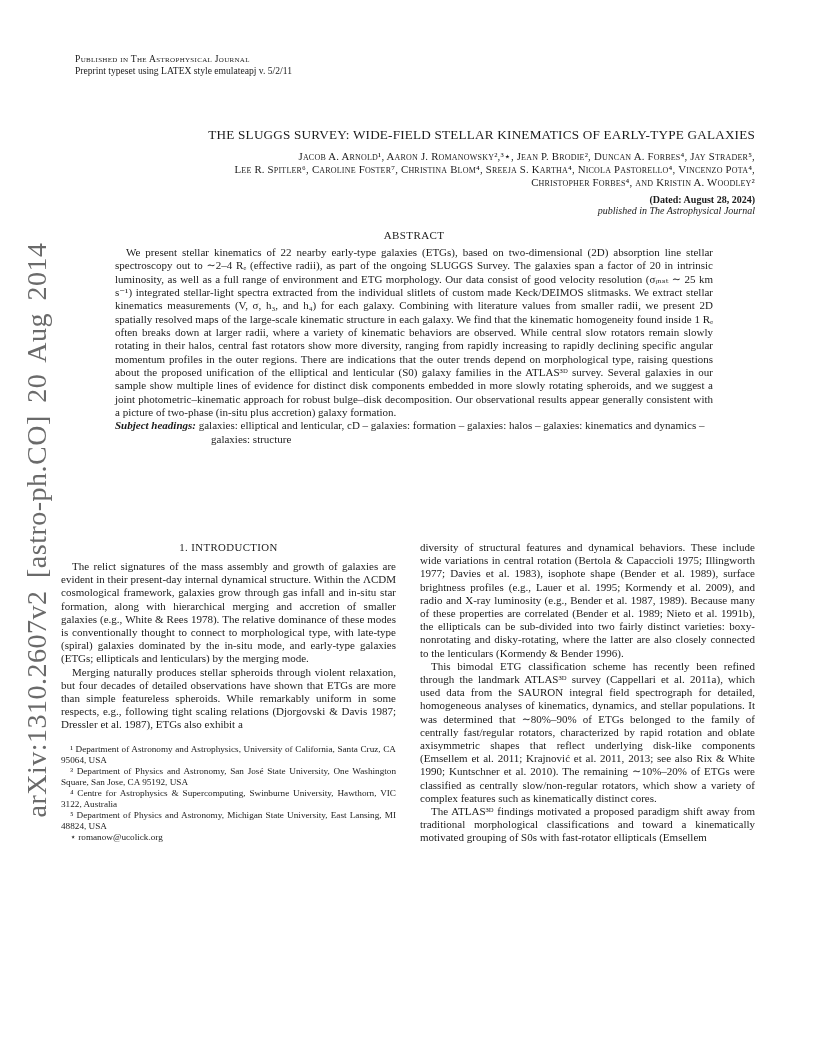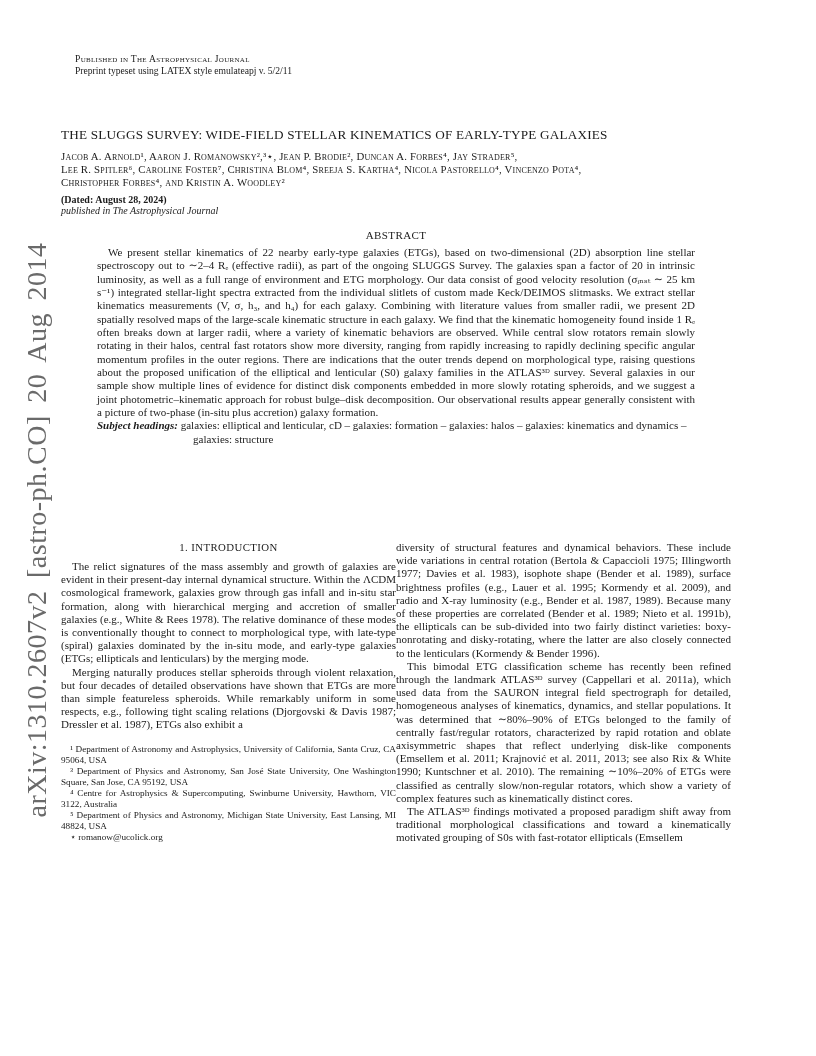--- a/index.html
+++ b/index.html
@@ -15,33 +15,33 @@
     transform:translate(-50%,-50%) rotate(-90deg);
     transform-origin:center;
     white-space:nowrap;
     font-size:28px;letter-spacing:.5px;word-spacing:5px;
     color:#6a6a6a;
   }
   
   .masthead{position:absolute;left:75px;top:53px;font-size:9.6px;line-height:12px;}
   .masthead .sc{font-variant:small-caps;letter-spacing:.3px;}
   
-  .titleblock{position:absolute;left:61px;top:127px;width:694px;text-align:left;}
+  .titleblock{position:absolute;left:61px;top:127px;width:694px;text-align:right;}
   .paper-title{font-size:13.2px;font-weight:normal;margin:0 0 7px 0;letter-spacing:.2px;}
   .author-line{display:block;font-variant:small-caps;font-size:10.8px;line-height:13.2px;letter-spacing:.2px;}
   .dateline{font-size:10px;margin-top:4px;font-weight:bold;}
   .pubnote{font-size:10px;font-style:italic;line-height:11px;}
   
-  .abstract-block{position:absolute;left:97px;top:229px;width:598px;}
+  .abstract-block{position:absolute;left:115px;top:229px;width:598px;}
   .abstract-heading{text-align:center;font-size:11px;font-weight:normal;margin:0 0 5px 0;letter-spacing:.4px;}
   .abstract-text{font-size:11px;line-height:13.35px;text-align:justify;text-indent:1em;margin:0;}
   .subject{font-size:11px;line-height:13.35px;margin:0;padding-left:96px;text-indent:-96px;}
   .subject .lbl{font-style:italic;font-weight:bold;}
   
-  .columns{position:absolute;left:61px;top:541px;width:695px;display:flex;}
+  .columns{position:absolute;left:61px;top:541px;width:695px;display:flex;gap:24px;}
   .col{width:335px;}
   .section-heading{text-align:center;font-size:10.8px;font-weight:normal;margin:0 0 7px 0;letter-spacing:.4px;}
   .col p{font-size:11px;line-height:13.2px;text-align:justify;text-indent:1em;margin:0;}
   .col-right p:first-child{text-indent:0;}
   
   .affils{margin-top:12px;}
   .affils p{font-size:9.2px;line-height:11px;text-align:justify;text-indent:1em;margin:0;}
 </style>
 </head>
 <body>

